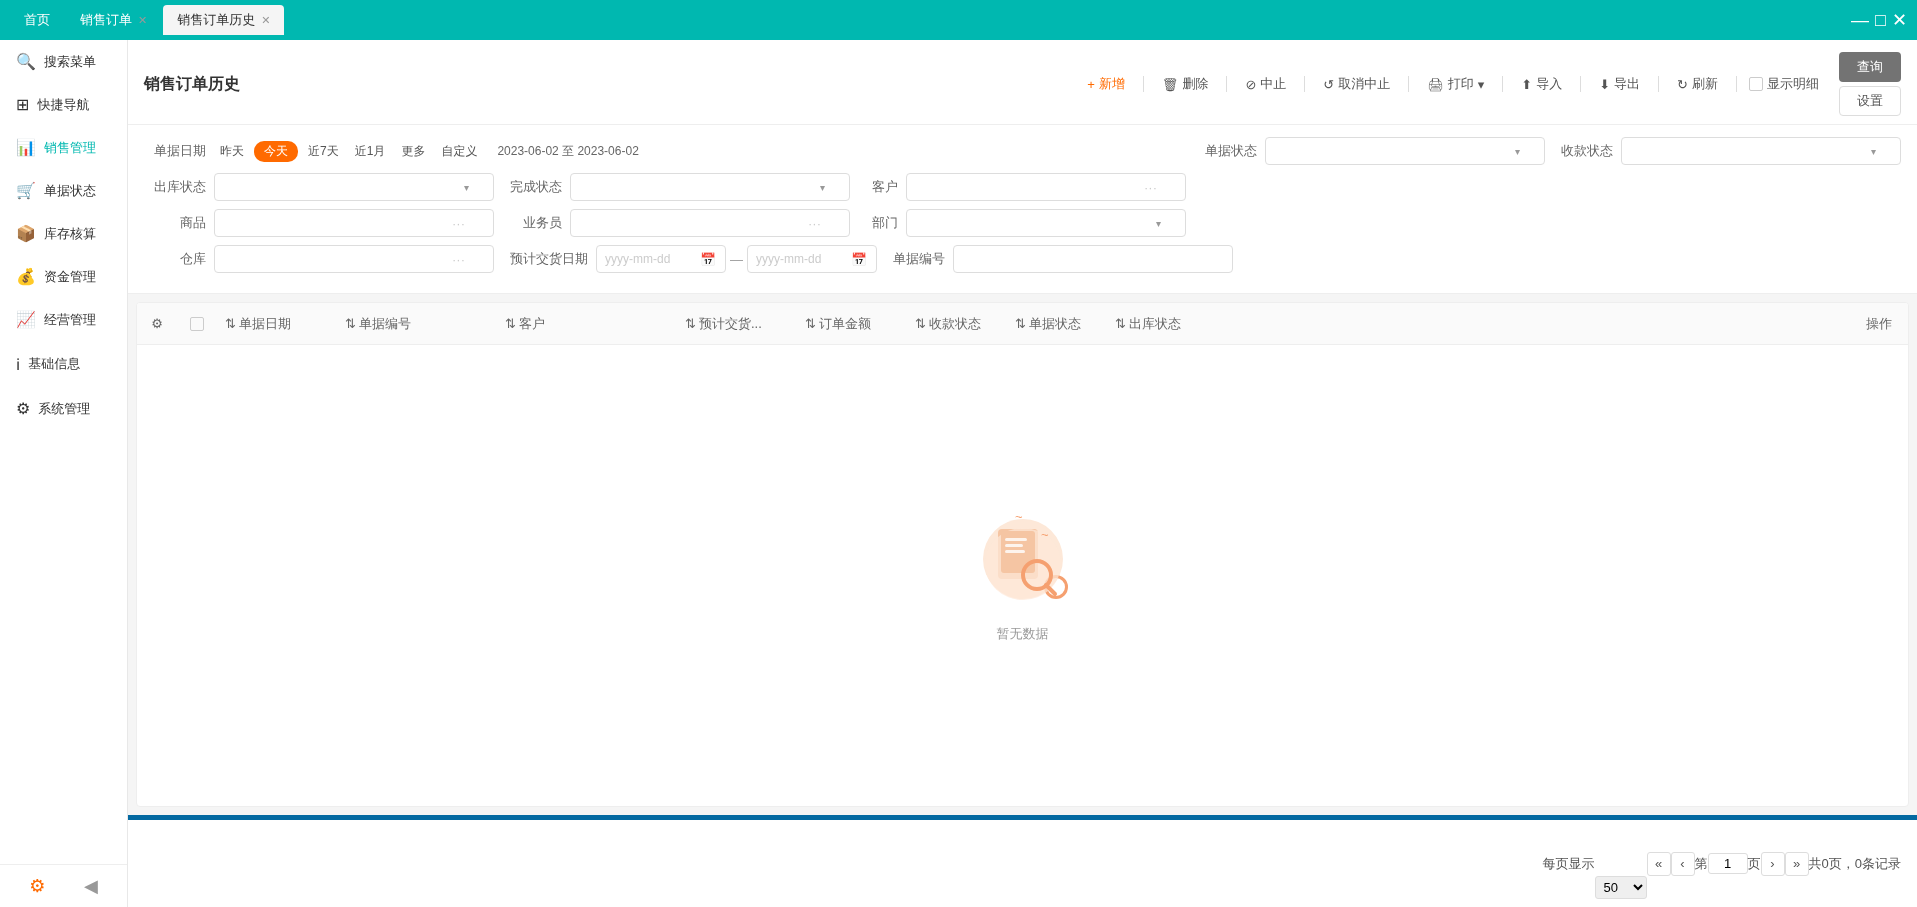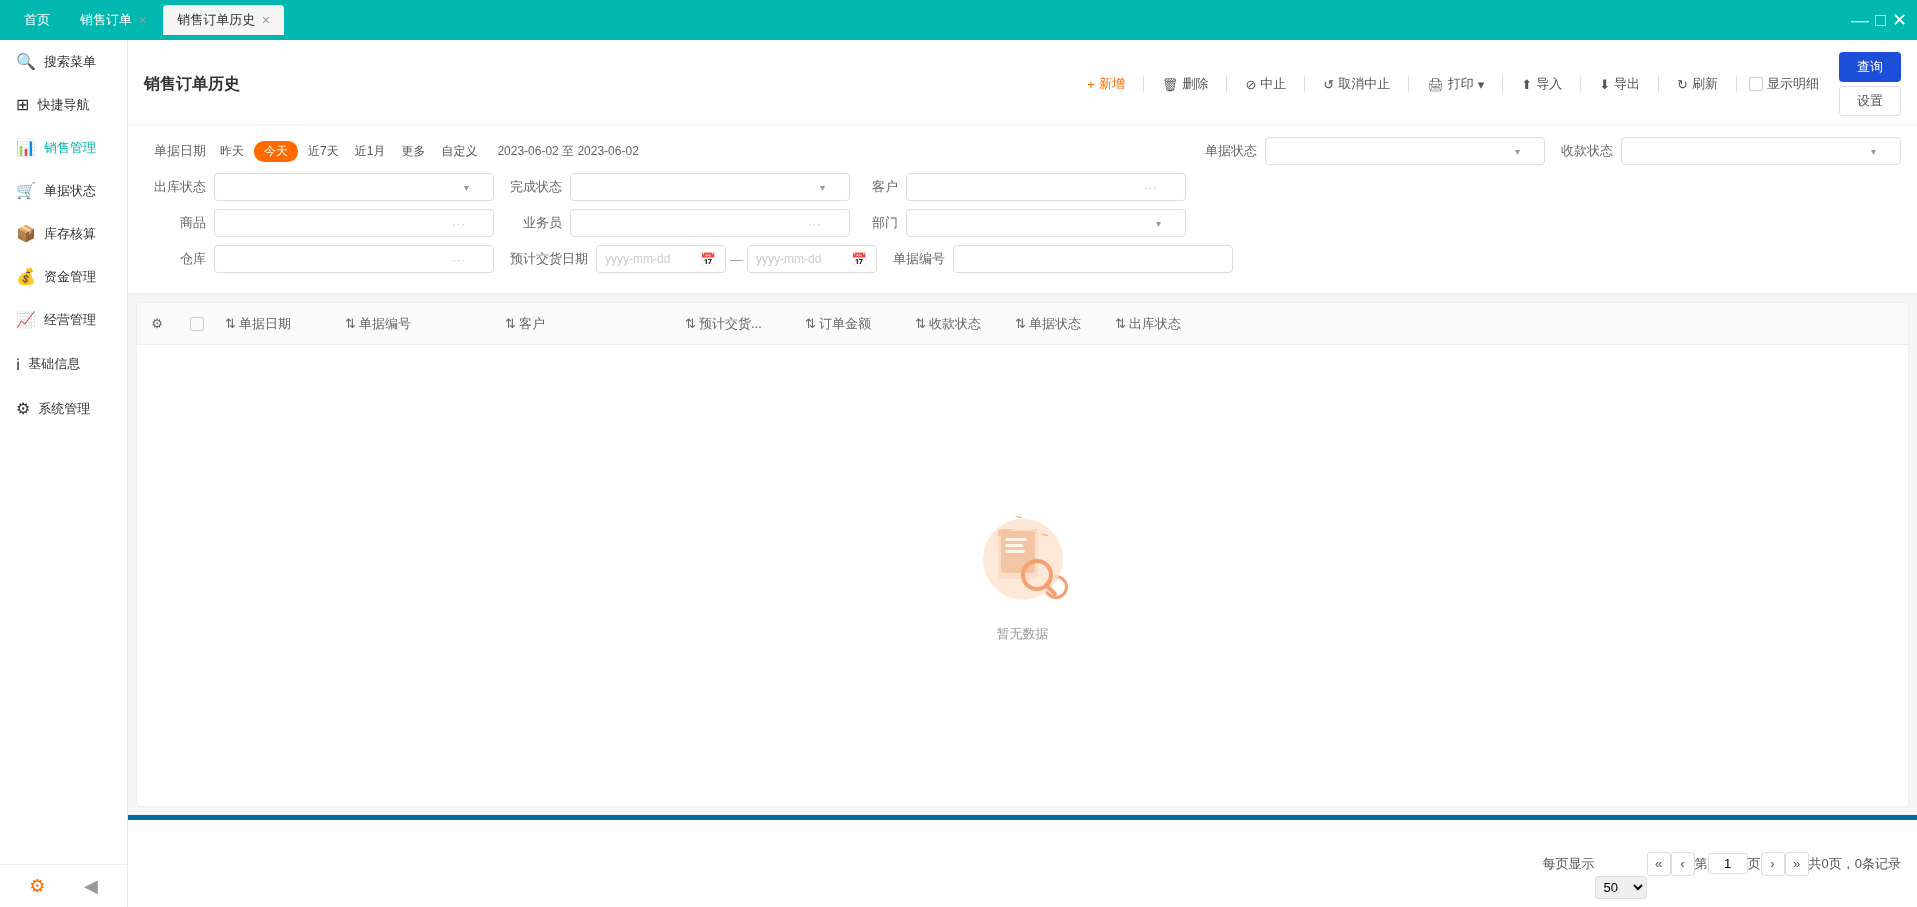--- a/index.html
+++ b/index.html
@@ -131,21 +131,21 @@
     .empty-illustration .doc {
       width: 40px; height: 50px; background: #f5c5a3; border-radius: 4px;
       position: absolute; top: 20px; left: 25px;
     }
     .empty-illustration .magnifier {
       width: 24px; height: 24px; border: 3px solid #f5a070; border-radius: 50%;
       position: absolute; bottom: 10px; right: 5px;
     }
 
     .query-btn {
-      background: #1d4ed8; color: #fff; border: none; border-radius: 4px;
+      background: #737373; color: #fff; border: none; border-radius: 4px;
       padding: 6px 18px; cursor: pointer; font-size: 13px;
     }
     .setting-btn {
       background: #fff; color: #555; border: 1px solid #ddd; border-radius: 4px;
       padding: 5px 14px; cursor: pointer; font-size: 13px;
     }
     .btn-group { display: flex; flex-direction: column; gap: 4px; }
   </style>
 </head>
 <body>
@@ -391,20 +391,23 @@
           <span>⇅</span>
           <span>收款状态</span>
         </div>
         <div class="th doc-status-col">
           <span>⇅</span>
           <span>单据状态</span>
         </div>
         <div class="th warehouse-col">
           <span>⇅</span>
           <span>出库状态</span>
+        </div>
+        <div class="th op-col">
+          <span>操作</span>
         </div>
       </div>
 
       <div class="table-empty">
         <div class="empty-illustration">
           <div class="circle"></div>
           <div class="doc"></div>
           <div class="magnifier"></div>
           <svg width="100" height="100" viewBox="0 0 100 100" style="position:absolute;top:0;left:0;">
             <ellipse cx="50" cy="55" rx="38" ry="36" fill="#fde8d8" opacity="0.7"></ellipse>

